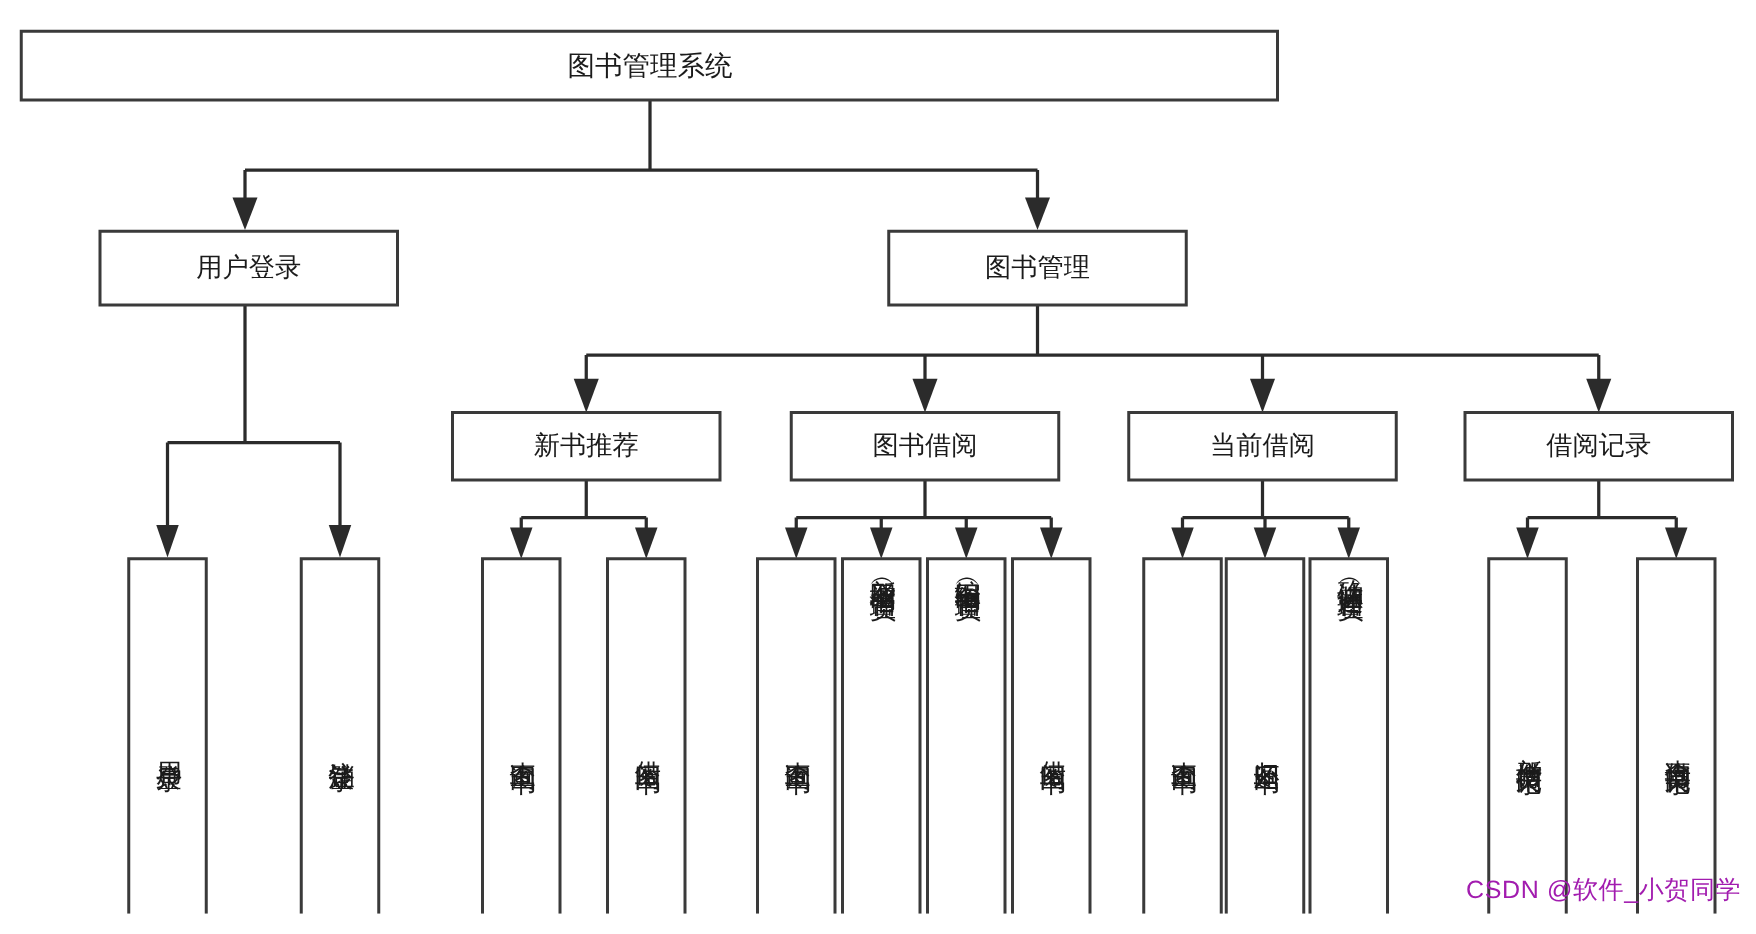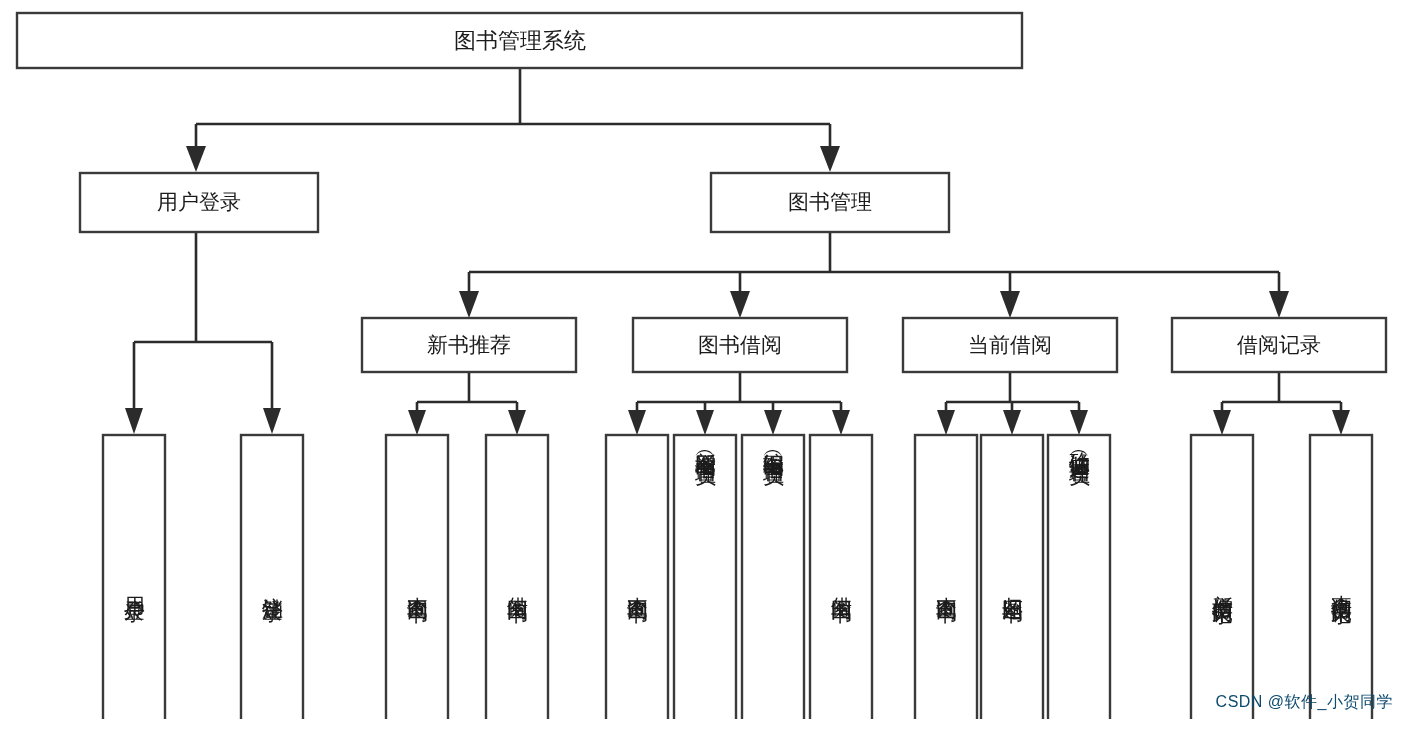--- a/index.html
+++ b/index.html
@@ -9,20 +9,21 @@
   }
   body {
     font-family: "Liberation Sans", "DejaVu Sans", sans-serif;
   }
   #diagram-root {
     position: relative;
     width: 1405px;
     height: 719px;
     background: #ffffff;
     overflow: hidden;
+    margin-top: 12px;
   }
   svg.diagram-canvas {
     position: absolute;
     left: 0;
     top: 0;
     width: 1405px;
     height: 747px;
   }
   .node-box {
     fill: #ffffff;
@@ -68,22 +69,22 @@
     line-height: 1.18;
     letter-spacing: 2px;
     color: #1b1b1b;
     white-space: nowrap;
   }
   .watermark {
     position: absolute;
     right: 12px;
     bottom: 6px;
     font-family: "Liberation Sans", "DejaVu Sans", sans-serif;
-    font-size: 16px;
-    color: #0c4a6e;
+    font-size: 20px;
+    color: #a21caf;
     letter-spacing: 0.5px;
     white-space: nowrap;
   }
 </style>
 </head>
 <body>
 
 <div id="diagram-root">
 
   <svg class="diagram-canvas" viewBox="0 0 1405 747">

